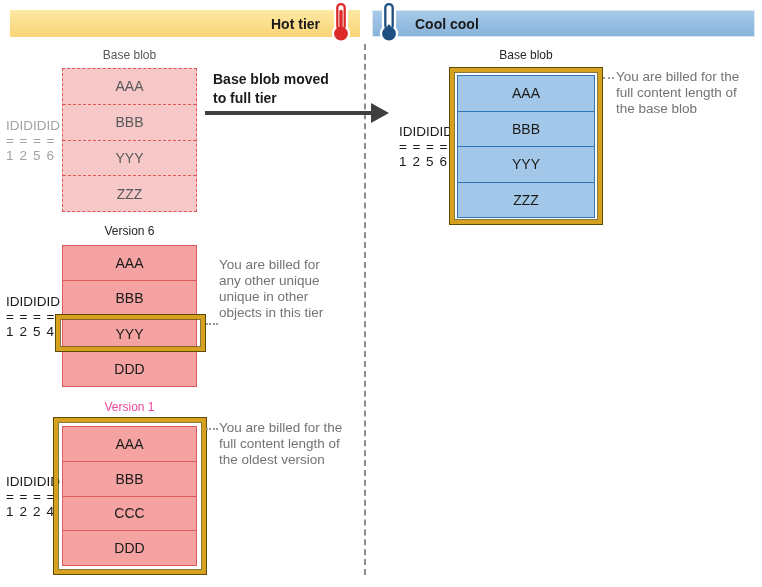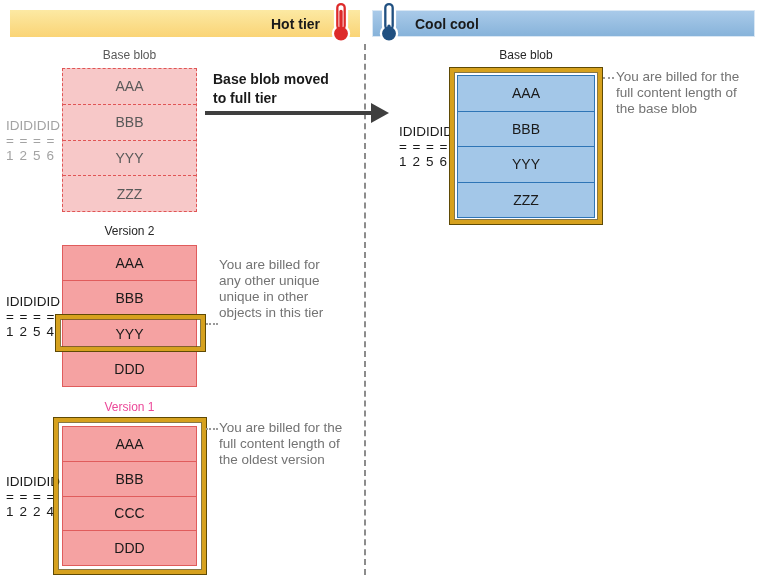--- a/index.html
+++ b/index.html
@@ -98,21 +98,21 @@
     <div class="cell">AAA</div>
     <div class="cell">BBB</div>
     <div class="cell">YYY</div>
     <div class="cell">ZZZ</div>
   </div>
 
   <div class="abs note bold" style="left:213px;top:70px;width:130px;">Base blob moved to full tier</div>
   <div class="abs arrow-line" style="left:205px;top:111px;width:168px;height:4px;"></div>
   <div class="abs arrow-head" style="left:371px;top:103px;"></div>
 
-  <div class="abs tbl-title" style="left:62px;top:224px;width:135px;color:#262626;">Version 2</div>
+  <div class="abs tbl-title" style="left:62px;top:224px;width:135px;color:#262626;">Version 6</div>
 
   <div class="abs ids dark" style="left:6px;top:245px;width:44px;height:142px;">
     <div class="idcell">ID = 1</div>
     <div class="idcell">ID = 2</div>
     <div class="idcell">ID = 5</div>
     <div class="idcell">ID = 4</div>
   </div>
   <div class="abs blocks pink" style="left:62px;top:245px;width:135px;height:142px;">
     <div class="cell">AAA</div>
     <div class="cell">BBB</div>

